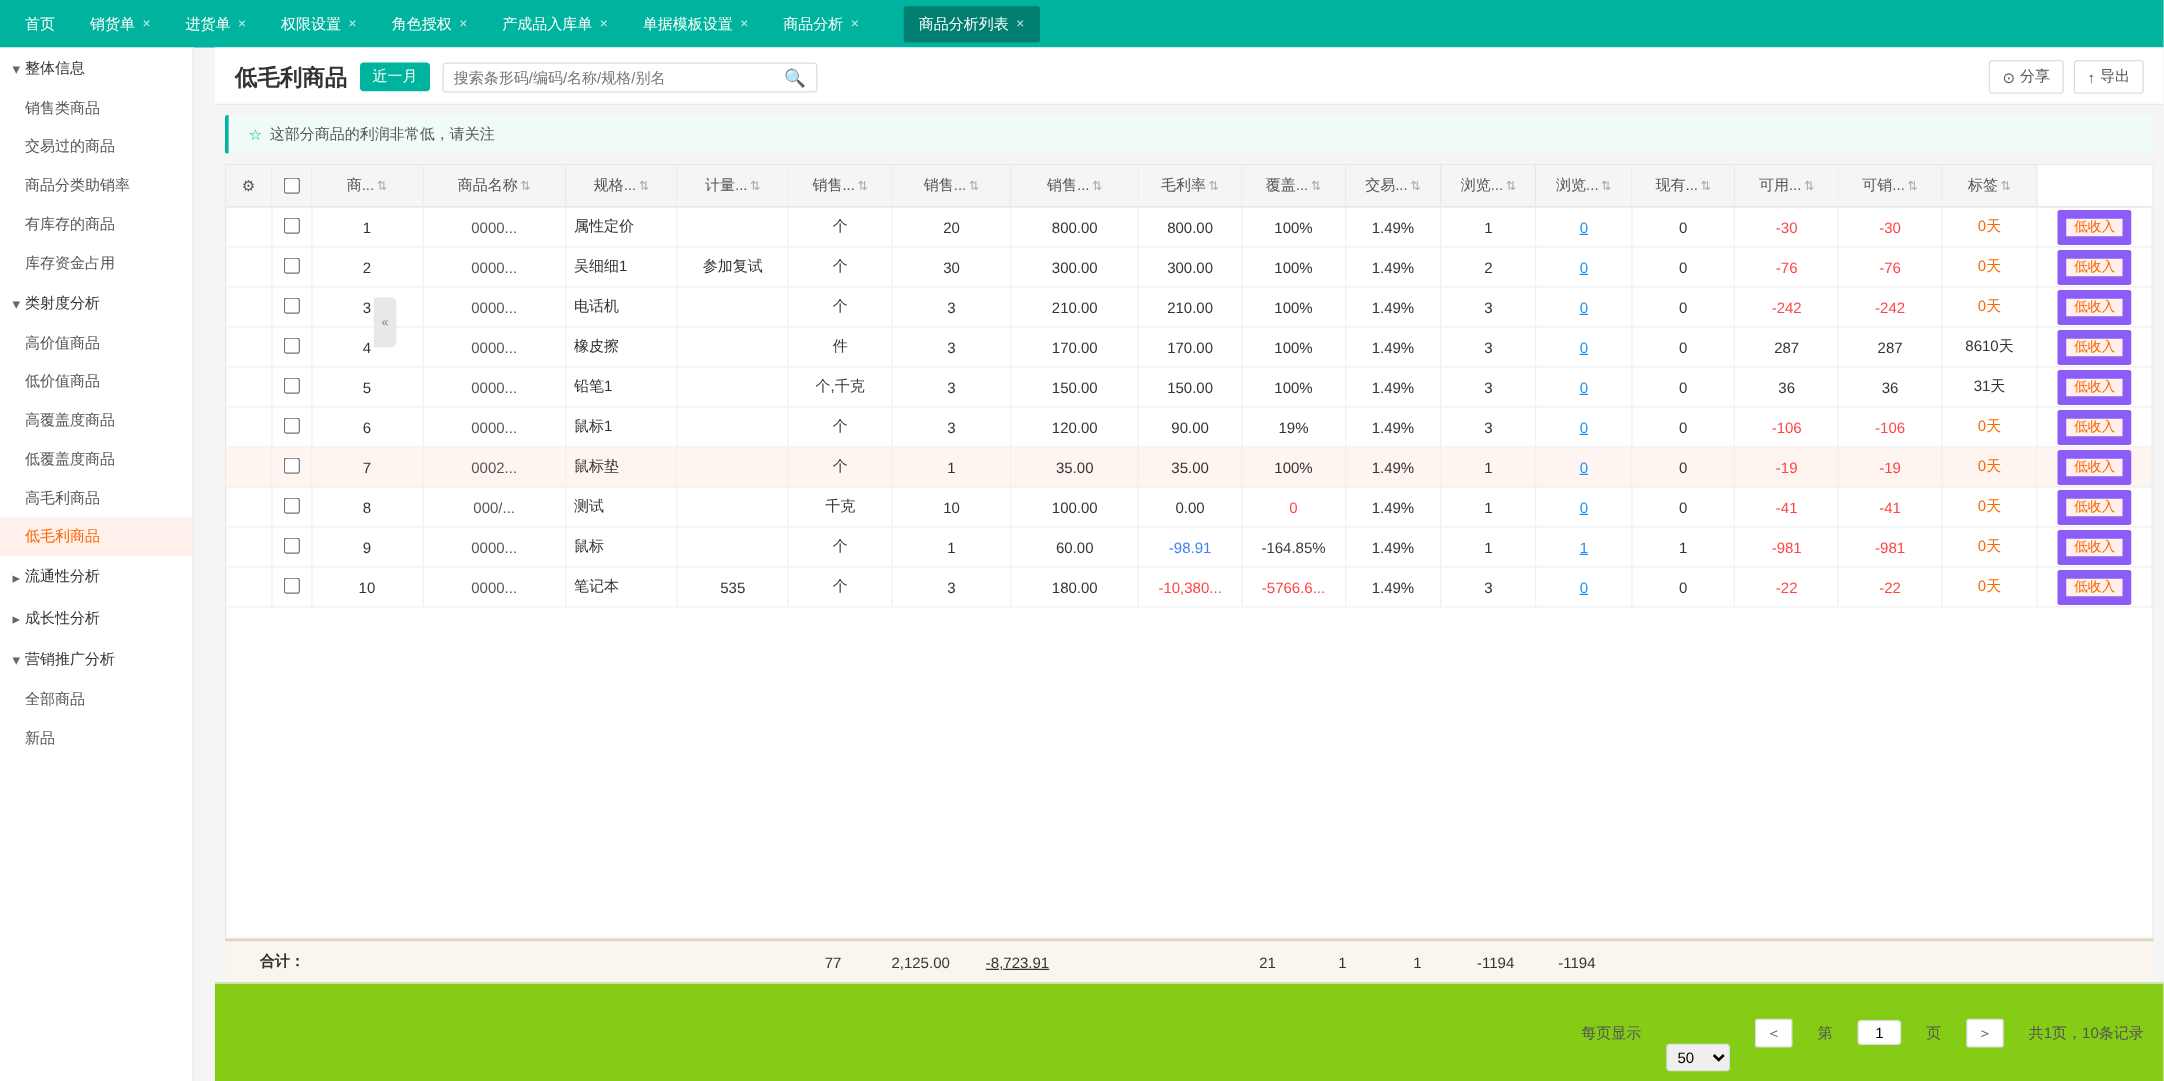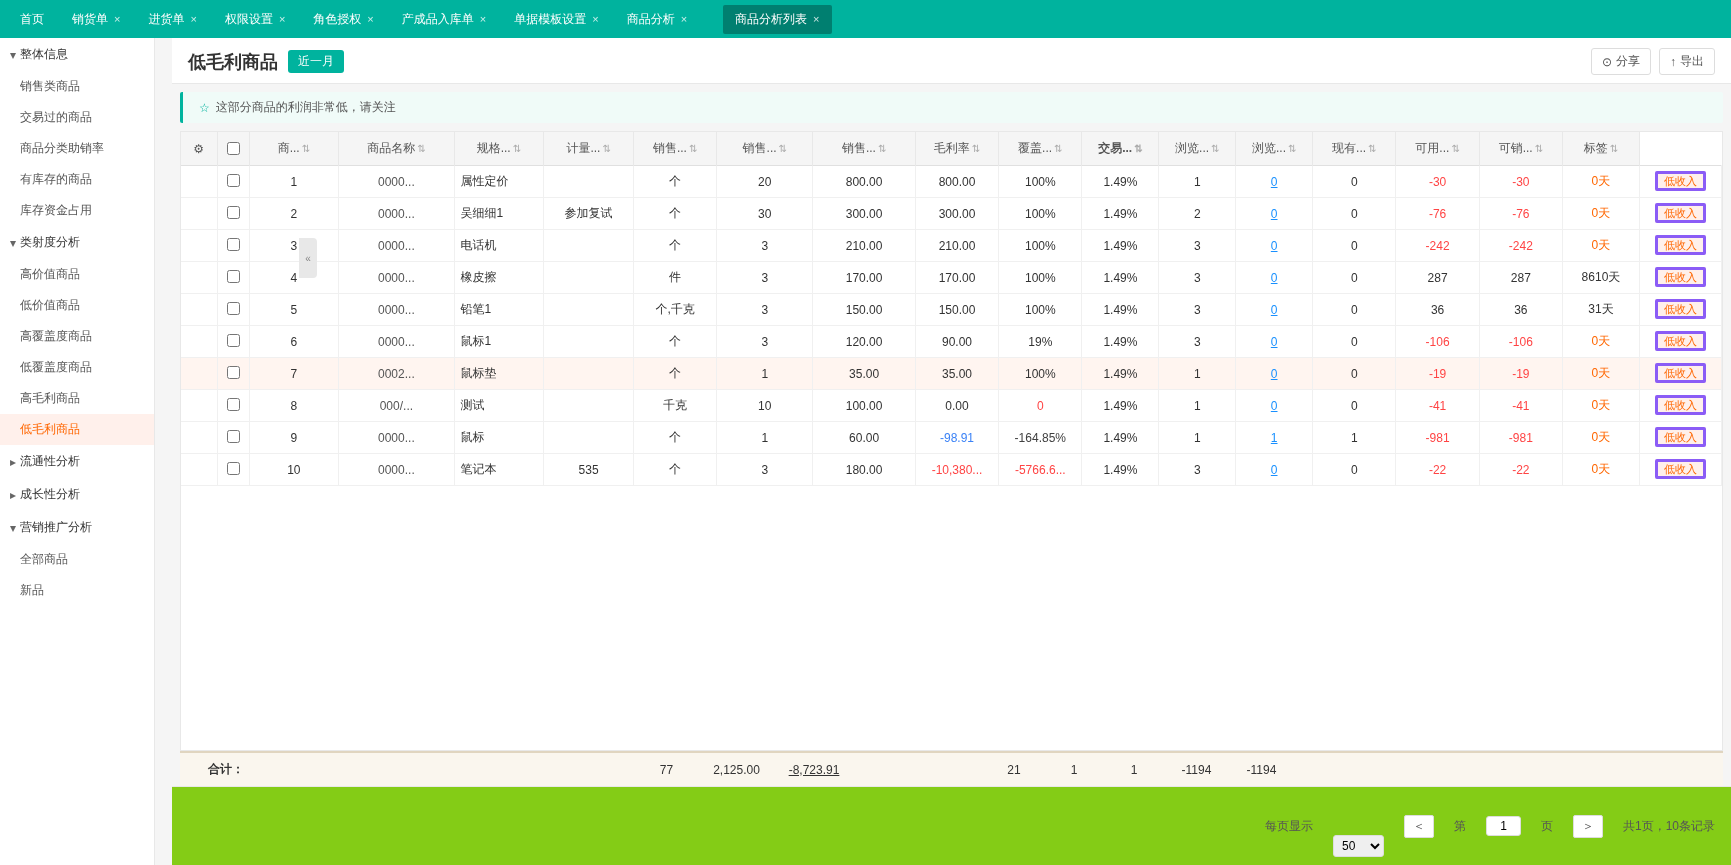--- a/index.html
+++ b/index.html
@@ -211,21 +211,21 @@
       border-right: 1px solid #f0f0f0;
       white-space: nowrap;
     }
 
     td.text-left { text-align: left; }
     td.link { color: #1890ff; text-decoration: underline; cursor: pointer; }
 
     .tag-badge {
       background: #fff0eb;
       color: #ff6600;
-      border: 3px solid #8b5cf6;
+      border: 7px solid #8b5cf6;
       padding: 1px 6px;
       border-radius: 2px;
       font-size: 11px;
     }
 
     
     .table-footer {
       background: #faf6ee;
       border-top: 2px solid #e0d5c0;
       display: flex;
@@ -396,20 +396,24 @@
     </div>
   </aside>
 
   <div class="collapse-btn" style="position:relative; margin-left:-1px; align-self: flex-start; margin-top: 80px;">«</div>
 
   <div class="content-area">
 
     <div class="page-header">
       <span class="page-title">低毛利商品</span>
       <button class="filter-btn">近一月</button>
+      <div class="search-box">
+        <input type="text" placeholder="搜索条形码/编码/名称/规格/别名" style="">
+        <span style="color:#aaa; font-size:14px;">🔍</span>
+      </div>
       <div class="header-actions">
         <button class="action-btn">
           <span>⊙</span>
           <span>分享</span>
         </button>
         <button class="action-btn">
           <span>↑</span>
           <span>导出</span>
         </button>
       </div>
@@ -481,21 +485,21 @@
                   <span>毛利率</span>
                   <span class="sort-icon">⇅</span>
                 </div>
             </th>
             <th style="min-width:65px;">
               <div class="col-header">
                   <span>覆盖...</span>
                   <span class="sort-icon">⇅</span>
                 </div>
             </th>
-            <th style="min-width:60px;font-weight:bold;">
+            <th style="min-width:60px;">
               <div class="col-header">
                   <span>交易...</span>
                   <span class="sort-icon">⇅</span>
                 </div>
             </th>
             <th style="min-width:60px;">
               <div class="col-header">
                   <span>浏览...</span>
                   <span class="sort-icon">⇅</span>
                 </div>

